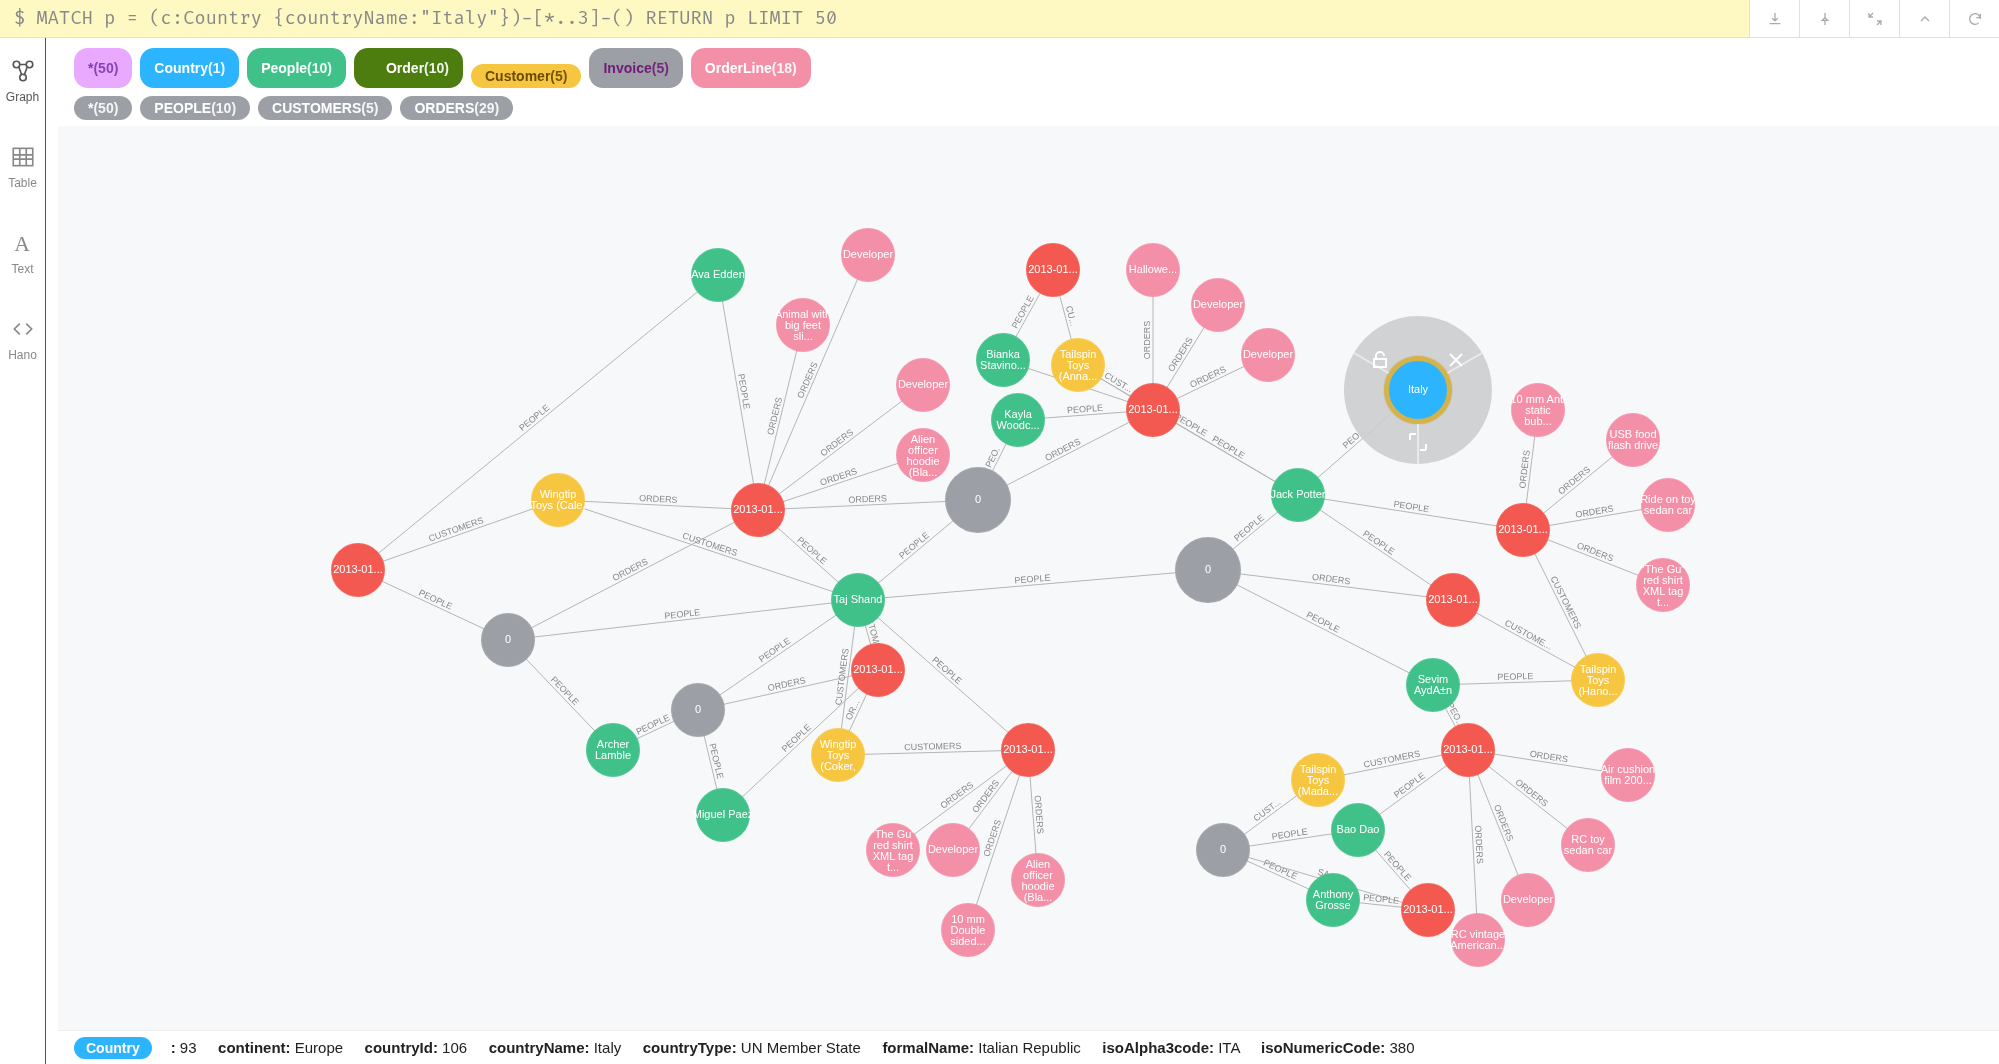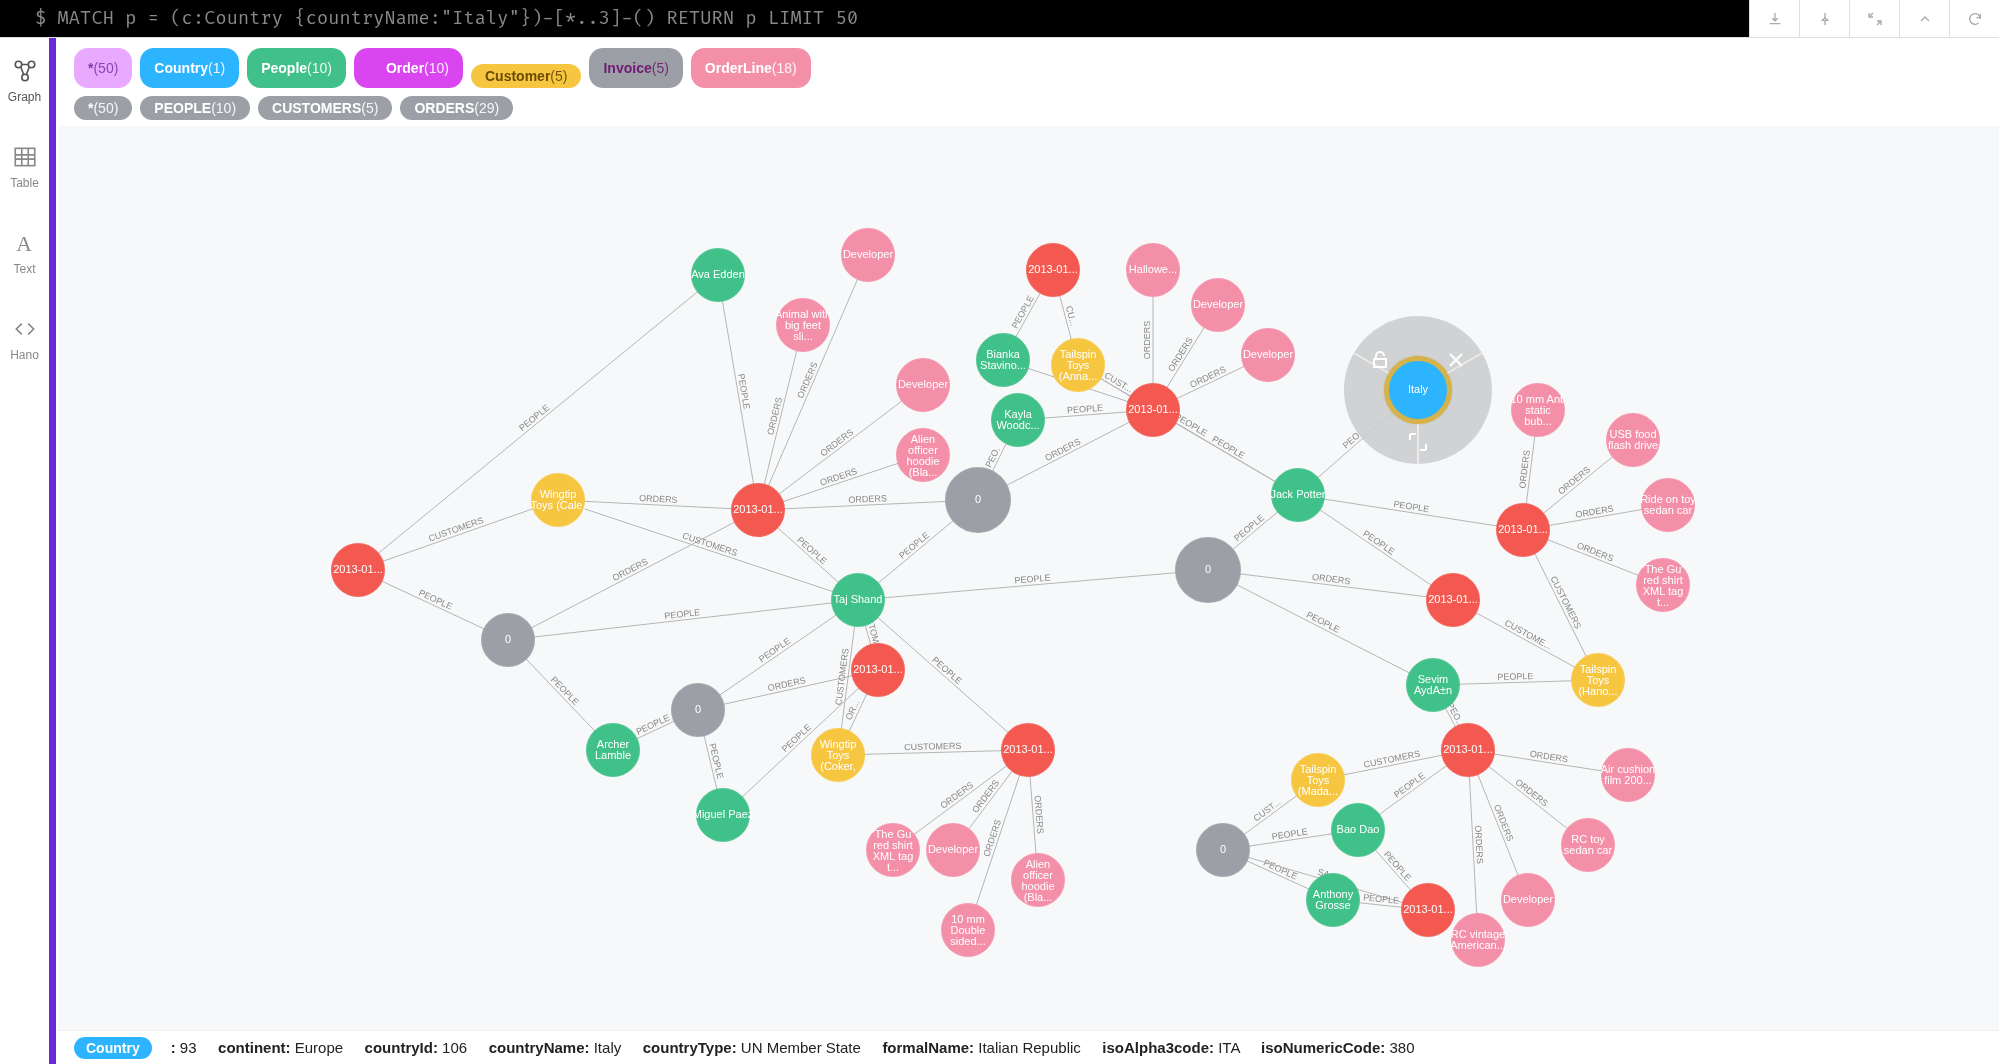--- a/index.html
+++ b/index.html
@@ -1,36 +1,36 @@
 <!DOCTYPE html>
 <html><head>
 <meta charset="utf-8">
 <style>
 * { margin: 0; padding: 0; box-sizing: border-box; }
 body { font-family: -apple-system, BlinkMacSystemFont, "Segoe UI", Helvetica, Arial, sans-serif; background: #fff; width: 1999px; height: 1064px; overflow: hidden; position: relative; }
 
 
-.query-bar { display: flex; align-items: center; height: 38px; border-bottom: 1px solid #e0e0e0; background: #000000; padding-left: 21px; }
+.query-bar { display: flex; align-items: center; height: 38px; border-bottom: 1px solid #e0e0e0; background: #fef9c3; }
 .query-text { flex: 1; padding: 0 14px; font-family: "Fira Code", Menlo, monospace; font-size: 18px; color: #888; letter-spacing: .2px; white-space: nowrap; overflow: hidden; }
 .query-actions { display: flex; height: 100%; }
 .query-actions button { width: 50px; height: 100%; border: none; border-left: 1px solid #e0e0e0; background: #fff; color: #aaa; cursor: pointer; display:flex; align-items:center; justify-content:center; }
 .query-actions button svg { width:16px; height:16px; stroke:#aaa; fill:none; stroke-width:2; }
 
 
-.view-rail { position: absolute; top: 38px; left: 0; width: 56px; border-right: 7px solid #6d28d9; background: #fff; height: calc(100% - 38px); }
+.view-rail { position: absolute; top: 38px; left: 0; width: 46px; border-right: 1px solid #6d28d9; background: #fff; height: calc(100% - 38px); }
 .view-btn { width:100%; height:86px; display:flex; flex-direction:column; align-items:center; justify-content:center; cursor:pointer; color:#888; font-size:12px; gap:6px; }
 .view-btn.active { color:#555; }
 .view-btn svg { width:26px; height:26px; stroke:#888; fill:none; stroke-width:1.5; }
 .view-btn.active svg { stroke:#555; }
 
 
 .legend { position:absolute; top:38px; left:58px; right:0; padding:10px 16px 6px; display:flex; flex-direction:column; gap:8px; background:#fff; z-index:3; }
 .legend-row { display:flex; gap:8px; flex-wrap:wrap; }
 .pill { display:inline-flex; align-items:center; padding:4px 14px; border-radius:14px; font-size:14px; font-weight:700; color:#fff; cursor:pointer; }
-.pill .cnt { font-weight:400; opacity:.9; }
+.pill .cnt { font-weight:700; opacity:.9; }
 .pill-grey { background:#9ca0a6; }
 
 
 .canvas { position:absolute; top:110px; left:58px; right:0; bottom:34px; background:#f7f8f9; overflow:hidden; }
 .canvas svg { position:absolute; top:0; left:0; }
 
 
 .footer { position:absolute; bottom:0; left:58px; right:0; height:34px; background:#fff; border-top:1px solid #eee; display:flex; align-items:center; padding:0 16px; font-size:15px; color:#333; gap:10px; white-space:nowrap; overflow:hidden; }
 .footer .chip { background:#2db4ff; color:#fff; padding:3px 12px; border-radius:12px; font-weight:700; font-size:14px; }
 .footer .kv { color:#222;margin-left:9px; }
@@ -109,21 +109,21 @@
       </svg>
     <span>Hano</span>
   </div>
 </div>
 
 <div class="legend">
   <div class="legend-row" id="pill-row-labels">
       <span class="pill" style="background: rgb(233, 169, 255); color: rgb(122, 61, 168);">*<span class="cnt">(50)</span></span>
       <span class="pill" style="background: rgb(45, 180, 255); color: rgb(255, 255, 255);">Country<span class="cnt">(1)</span></span>
       <span class="pill" style="background: rgb(65, 193, 138); color: rgb(255, 255, 255);">People<span class="cnt">(10)</span></span>
-      <span class="pill" style="background: #d946ef; color: rgb(255, 255, 255); padding-left: 32px;">Order<span class="cnt">(10)</span></span>
+      <span class="pill" style="background: #4d7c0f; color: rgb(255, 255, 255); padding-left: 32px;">Order<span class="cnt">(10)</span></span>
       <span class="pill" style="background: rgb(247, 198, 65); color: rgb(106, 75, 0); margin-top: 16px;">Customer<span class="cnt">(5)</span></span>
       <span class="pill" style="background: rgb(156, 160, 166); color: #701a75;">Invoice<span class="cnt">(5)</span></span>
       <span class="pill" style="background: rgb(244, 143, 168); color: rgb(255, 255, 255);">OrderLine<span class="cnt">(18)</span></span>
     </div>
   <div class="legend-row" id="pill-row-rels">
       <span class="pill pill-grey">*<span class="cnt">(50)</span></span>
       <span class="pill pill-grey">PEOPLE<span class="cnt">(10)</span></span>
       <span class="pill pill-grey">CUSTOMERS<span class="cnt">(5)</span></span>
       <span class="pill pill-grey">ORDERS<span class="cnt">(29)</span></span>
     </div>

